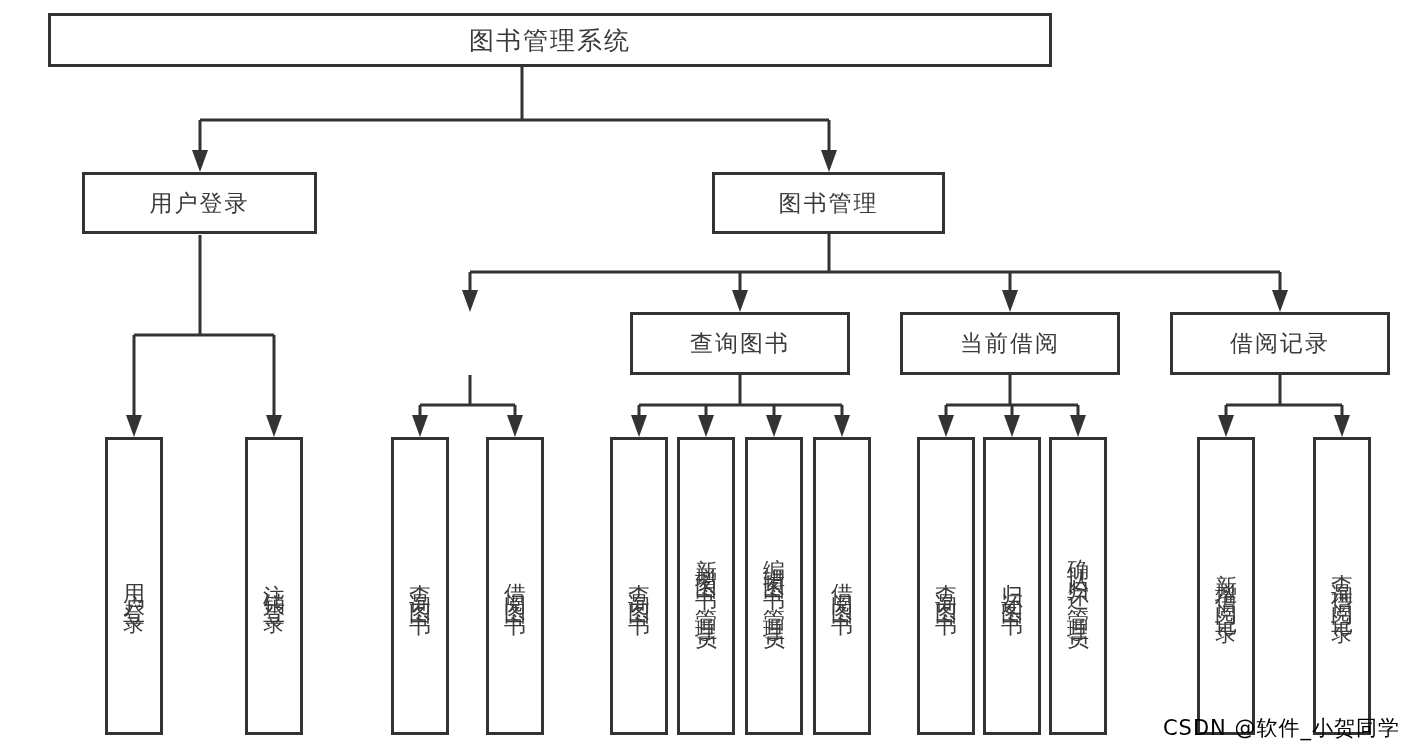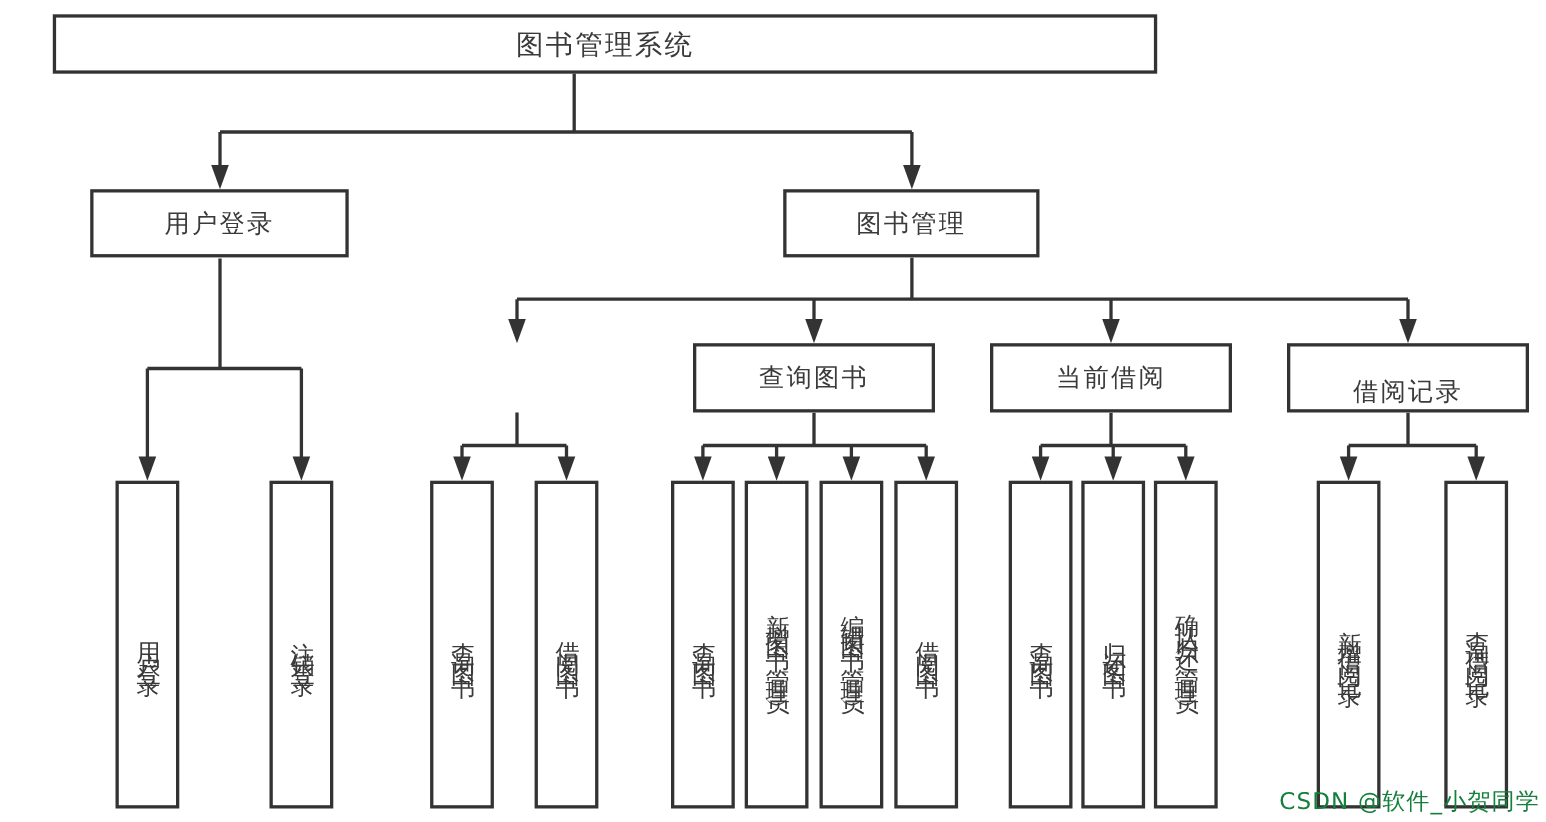--- a/index.html
+++ b/index.html
@@ -38,21 +38,21 @@
     line-height: 1;
     white-space: nowrap;
     color: #3a3a3a;
   }
   .htext { white-space: nowrap; }
   #watermark {
     position: absolute;
     top: 714px;
     right: 5px;
     font-size: 21px;
-    color: #15803d;
+    color: #000000;
     letter-spacing: 1px;
     white-space: nowrap;
   }
 </style>
 </head>
 <body>
 
 <div id="canvas">
 
   <svg id="connectors" viewBox="0 0 1405 747" xmlns="http://www.w3.org/2000/svg">
@@ -108,21 +108,21 @@
   <div class="node hbox" style="left:712px; top:172px; width:233px; height:62px;text-align:center;">
     <span class="htext">图书管理</span>
   </div>
 
   <div class="node hbox" style="left:630px; top:312px; width:220px; height:63px;">
     <span class="htext">查询图书</span>
   </div>
   <div class="node hbox" style="left:900px; top:312px; width:220px; height:63px;">
     <span class="htext">当前借阅</span>
   </div>
-  <div class="node hbox" style="left:1170px; top:312px; width:220px; height:63px;align-items:flex-end;">
+  <div class="node hbox" style="left:1170px; top:312px; width:220px; height:63px;">
     <span class="htext">借阅记录</span>
   </div>
 
   <div class="node vbox" style="left:105px;">
     <span class="vtext">用户登录</span>
   </div>
   <div class="node vbox" style="left:245px;">
     <span class="vtext">注销登录</span>
   </div>
 

